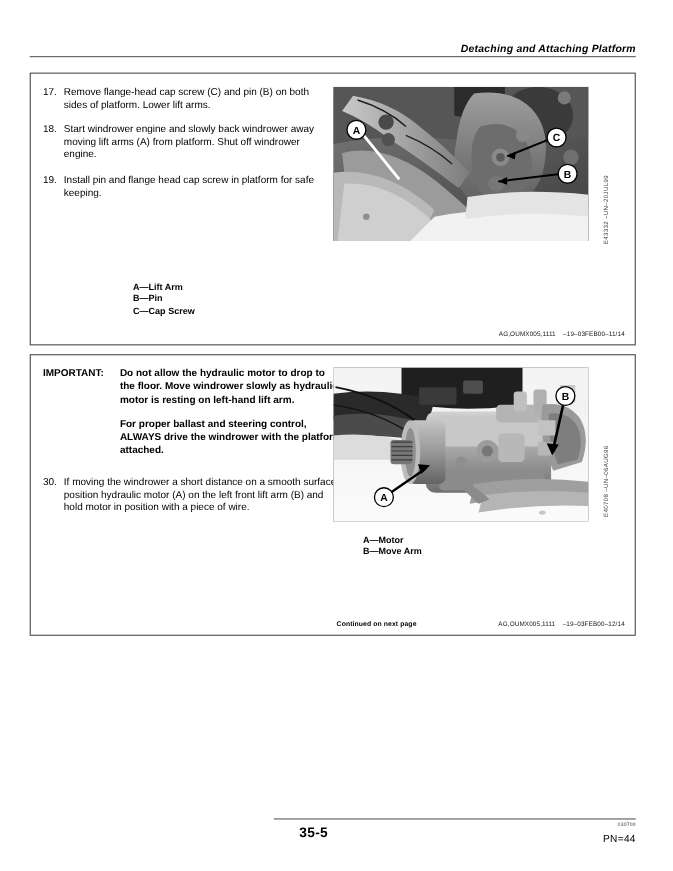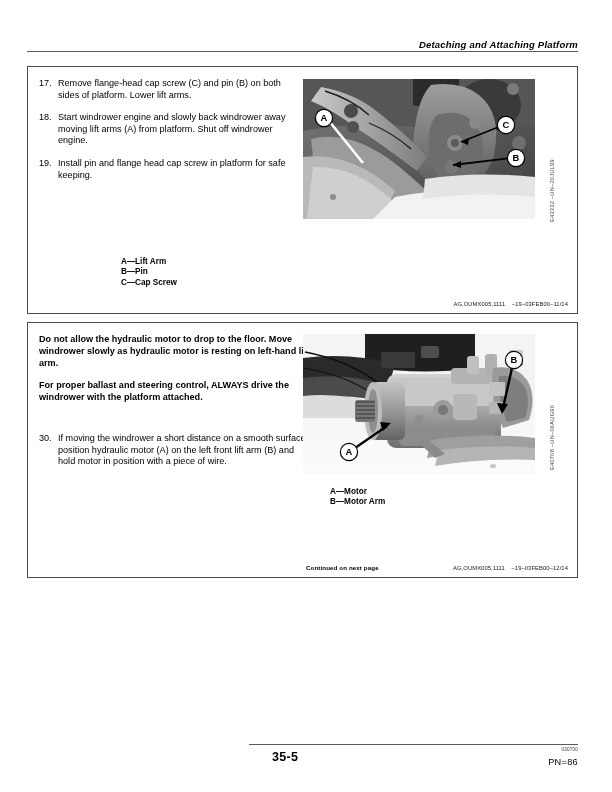--- a/index.html
+++ b/index.html
@@ -288,20 +288,21 @@
     <polygon points="150,86 158,82 158,89" fill="#000"></polygon>
     <circle cx="213" cy="79" r="8.6" fill="#ffffff" stroke="#000" stroke-width="1.2"></circle>
     <text x="213" y="82.4" font-family="Liberation Sans, sans-serif" font-size="9.4" font-weight="bold" text-anchor="middle" fill="#000">B</text>
   </svg>
 </div>
 <div class="fig-id" id="fig-id-1">E43332   –UN–20JUL99</div>
 
 <div class="panel" id="panel-2">
 
   <div id="important-block">
+    <div class="imp-label">IMPORTANT:</div>
     <div class="imp-body">
       <p>Do not allow the hydraulic motor to drop to the floor. Move windrower slowly as hydraulic motor is resting on left-hand lift arm.</p>
       <p>For proper ballast and steering control, ALWAYS drive the windrower with the platform attached.</p>
     </div>
   </div>
 
   <div id="step-20">
     <span class="num">30.</span>
     <span class="txt">If moving the windrower a short distance on a smooth surface, position hydraulic motor (A) on the left front lift arm (B) and hold motor in position with a piece of wire.</span>
   </div>
@@ -309,21 +310,21 @@
   <div id="continued">Continued on next page</div>
 
   <div class="panel-footer">
     <span>AG,OUMX005,1111</span>
     <span class="fcode">–19–03FEB00–12/14</span>
   </div>
 </div>
 
 <div class="legend" id="legend-2">
   <div>A—Motor</div>
-  <div>B—Motor Arm</div>
+  <div>B—Move Arm</div>
 </div>
 
 <div class="photo" id="photo-2">
   <svg width="232" height="140" viewBox="0 0 232 140">
     <defs>
       <linearGradient id="g2body" x1="0" y1="0" x2="0" y2="1">
         <stop offset="0" stop-color="#d2d2d2"></stop>
           <stop offset=".45" stop-color="#a8a8a8"></stop>
           <stop offset="1" stop-color="#6e6e6e"></stop>
       </linearGradient>
@@ -392,13 +393,13 @@
     <polygon points="88,89 80,97 77,88" fill="#000"></polygon>
     <circle cx="46" cy="118" r="8.6" fill="#ffffff" stroke="#000" stroke-width="1.2"></circle>
     <text x="46" y="121.4" font-family="Liberation Sans, sans-serif" font-size="9.4" font-weight="bold" text-anchor="middle" fill="#000">A</text>
   </svg>
 </div>
 <div class="fig-id" id="fig-id-2">E40708   –UN–06AUG96</div>
 
 <div id="footer-rule"></div>
 <div id="page-num">35-5</div>
 <div id="rev-code">030700</div>
-<div id="pn-code">PN=86</div>
+<div id="pn-code">PN=44</div>
 
 </body></html>

